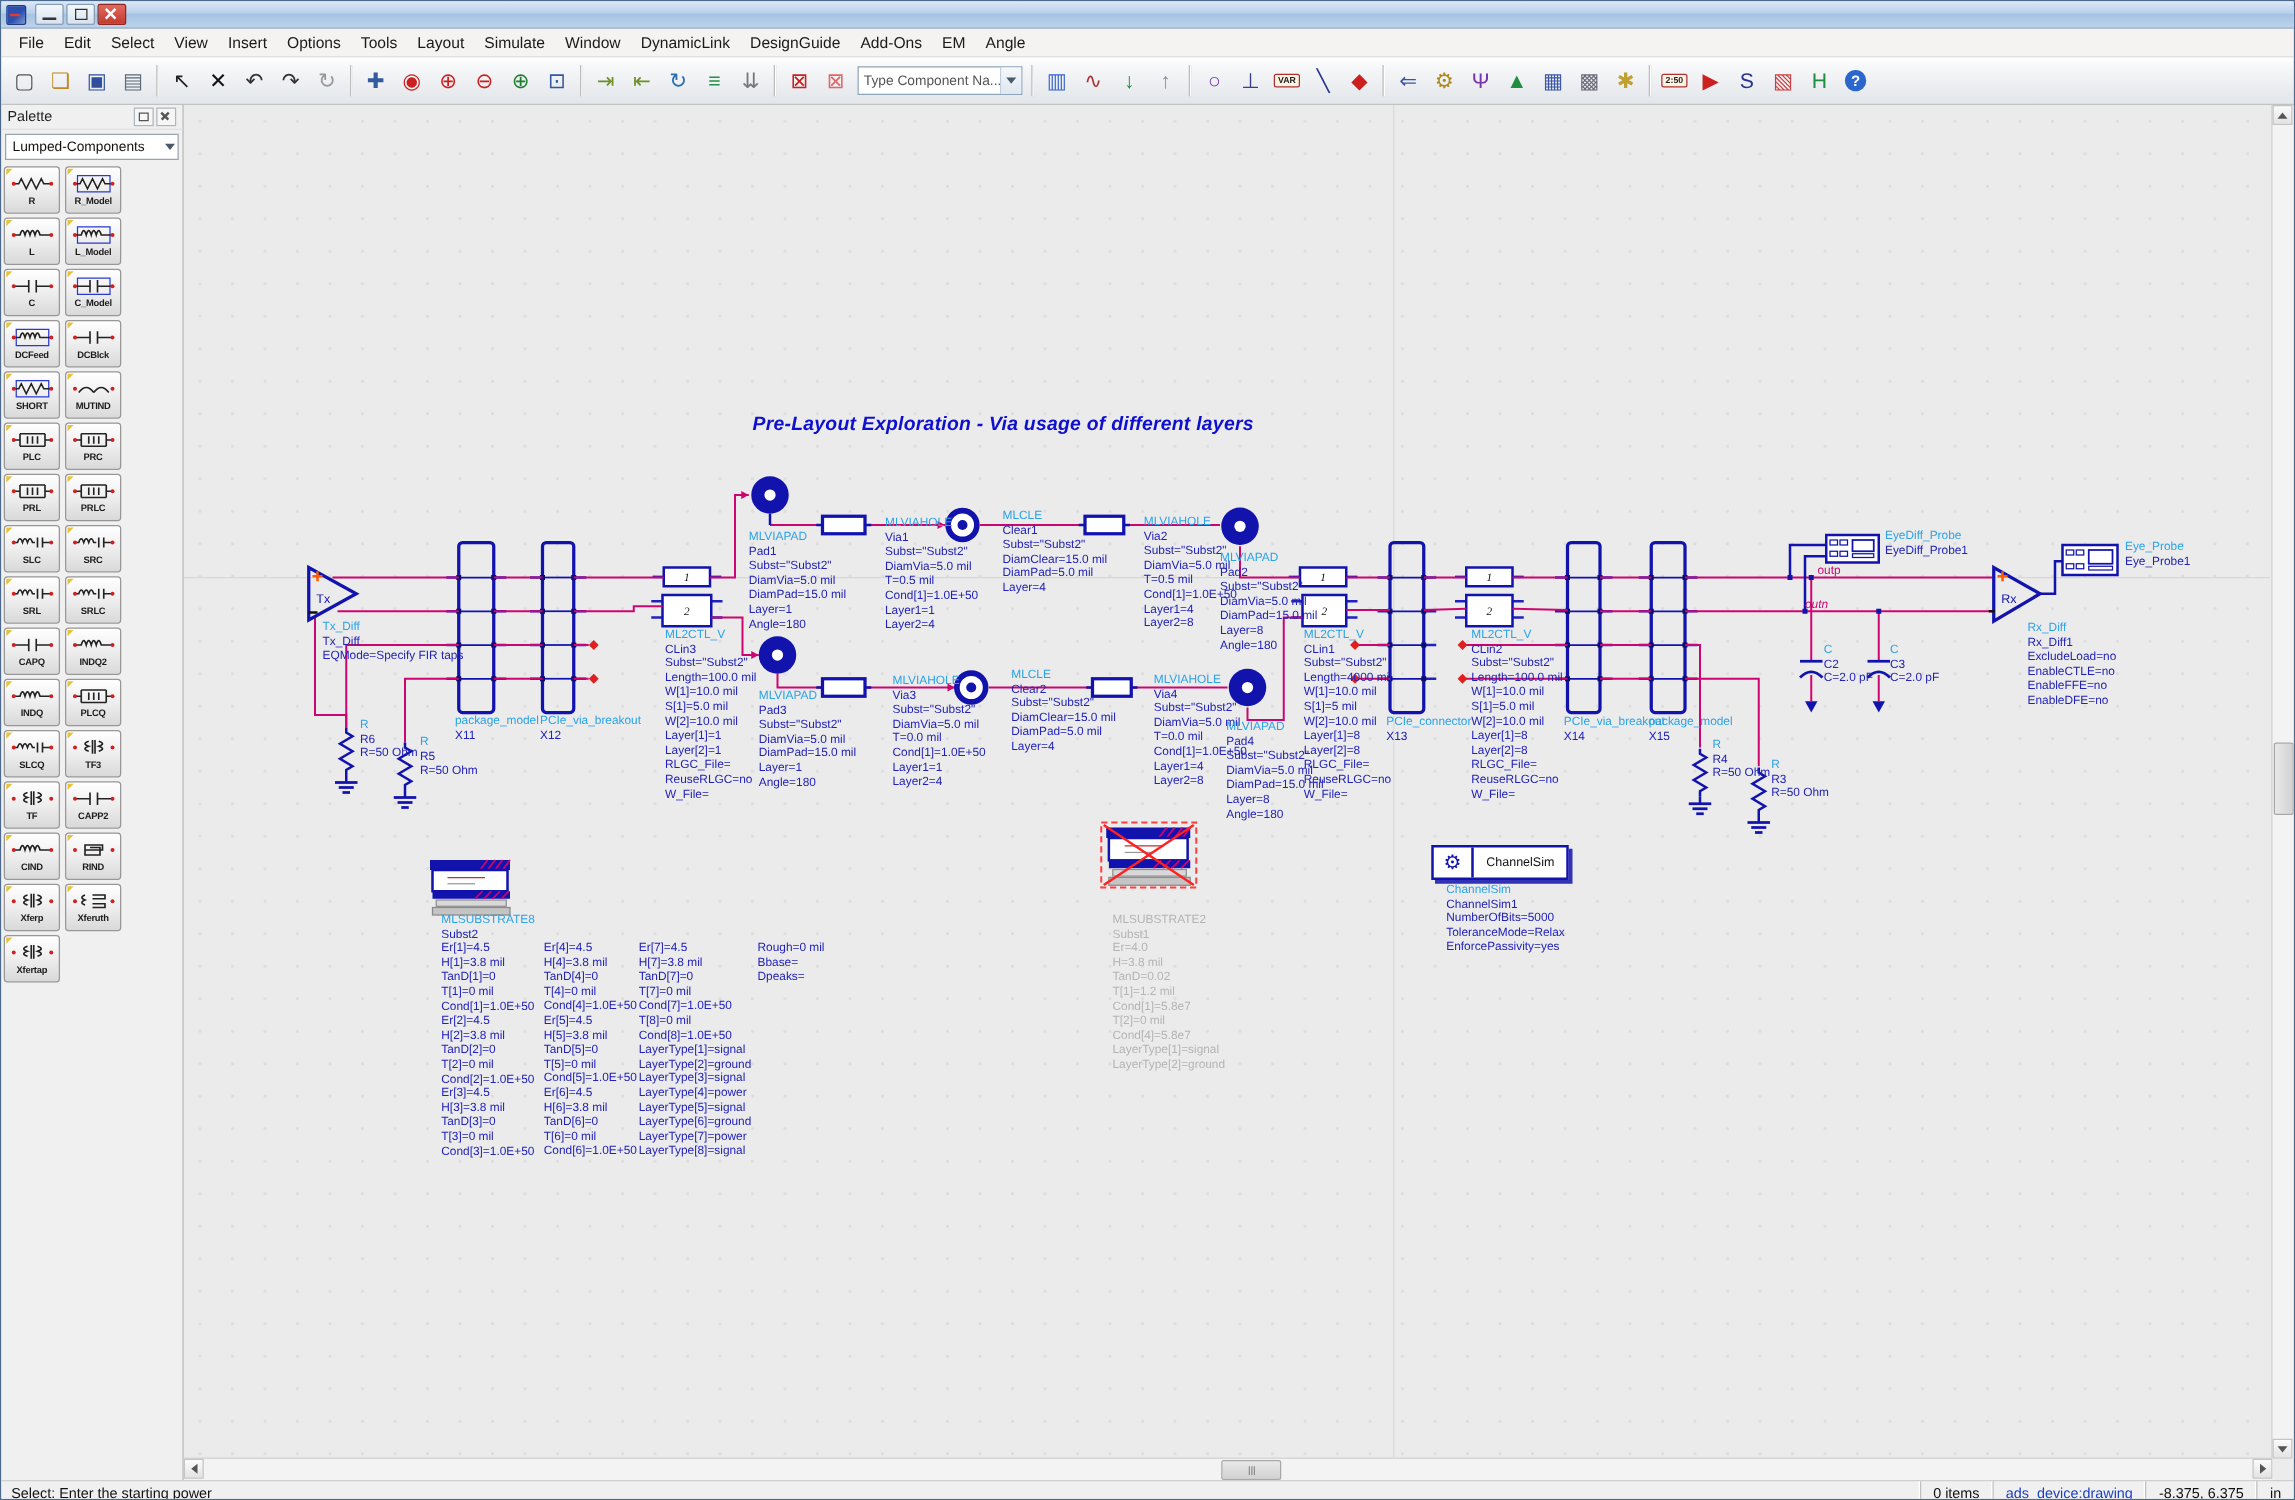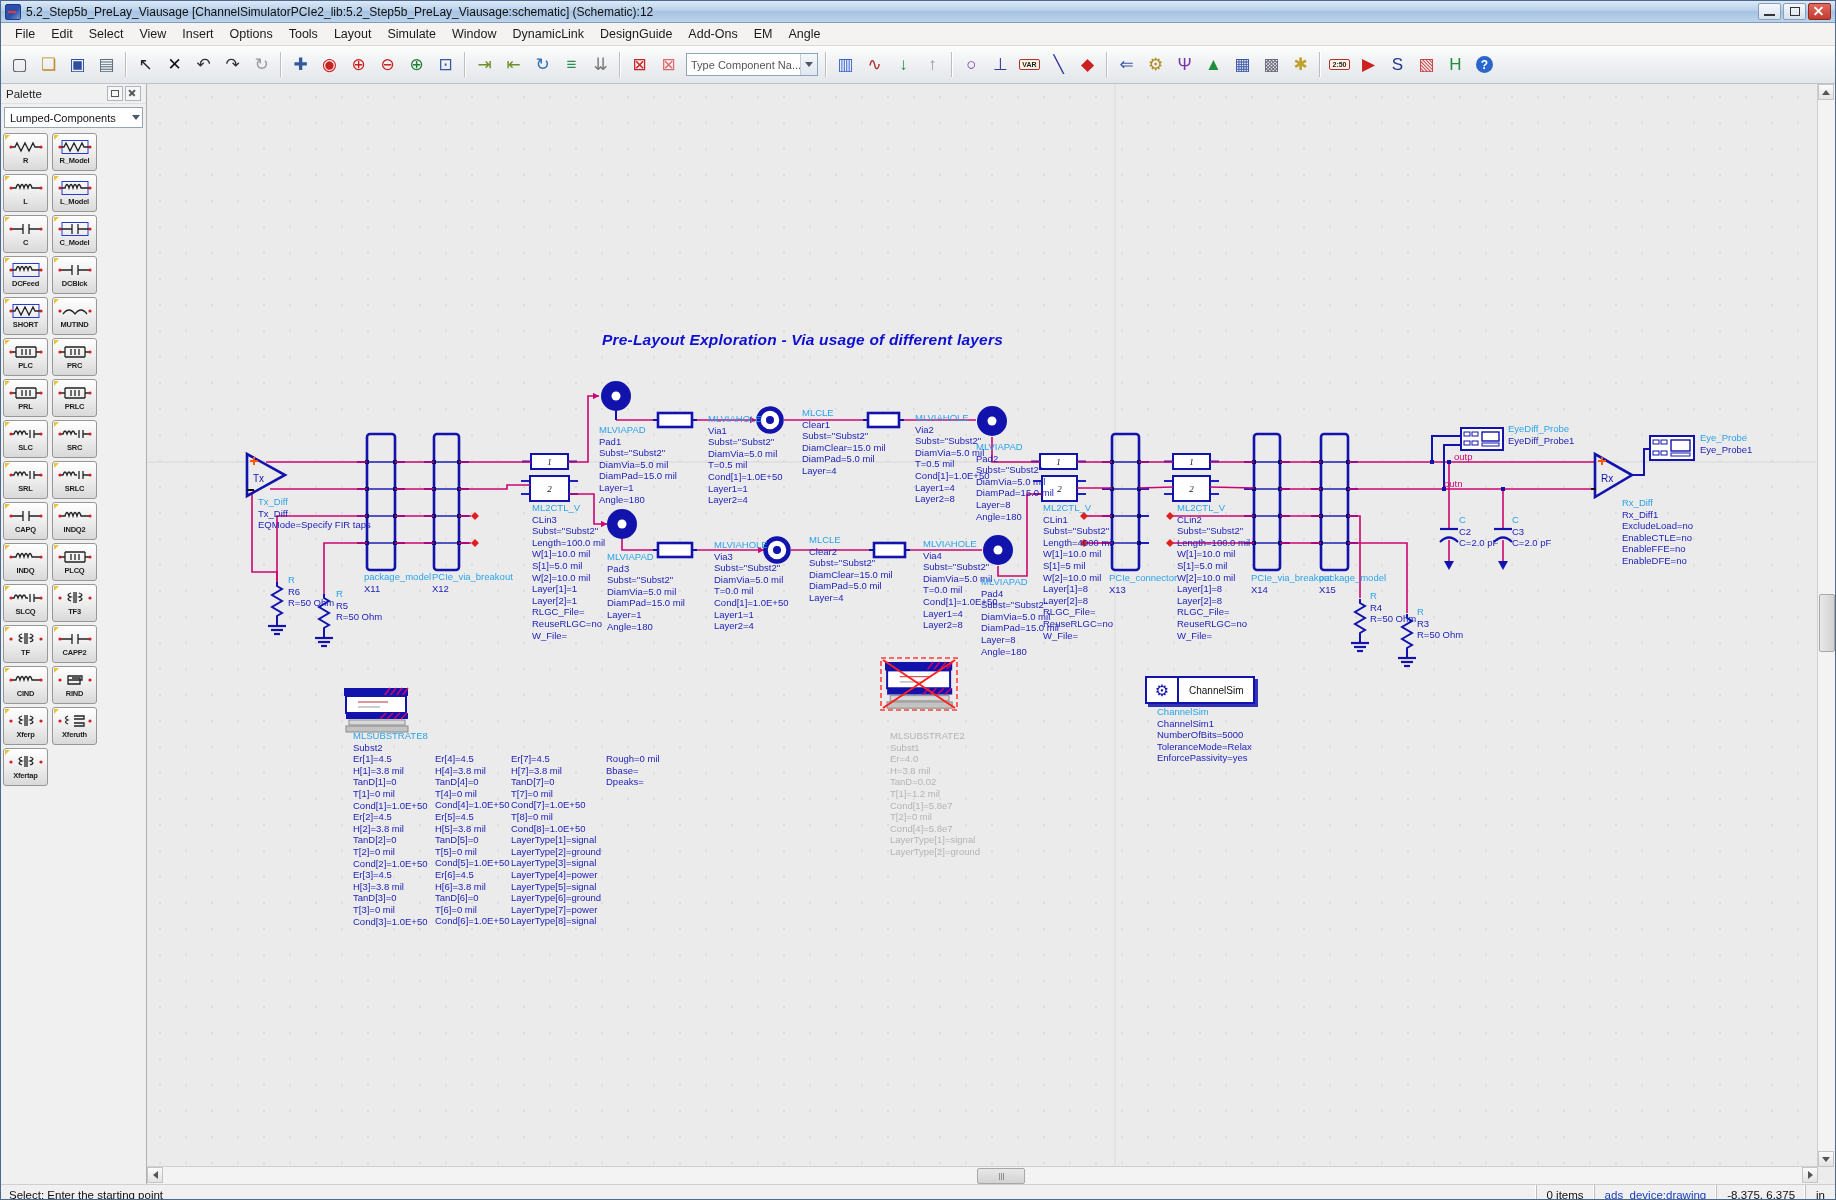--- a/index.html
+++ b/index.html
@@ -76,21 +76,20 @@
   .scell{border-left:1px solid #c0c0c0;box-shadow:-1px 0 0 #fff;height:100%;display:flex;align-items:center;padding:0 10px;white-space:nowrap;}
   .scell.blue{color:#1a3fbf;}
 </style>
 </head>
 <body>
 
 <div id="win">
 
   <div id="titlebar">
     <div id="app-icon"></div>
-    <div id="title-text">5.2_Step5b_PreLay_Viausage [ChannelSimulatorPCIe2_lib:5.2_Step5b_PreLay_Viausage:schematic] (Schematic):12</div>
     <div class="winbtn min"></div>
     <div class="winbtn max"></div>
     <div class="winbtn close"></div>
   </div>
 
   <div id="menubar">
       <div class="menu-item">File</div>
       <div class="menu-item">Edit</div>
       <div class="menu-item">Select</div>
       <div class="menu-item">View</div>
@@ -864,21 +863,21 @@
             <div class="anno" style="left: 776px; top: 454px;"><span class="head">MLVIAHOLE</span><div>Via4</div><div>Subst="Subst2"</div><div>DiamVia=5.0 mil</div><div>T=0.0 mil</div><div>Cond[1]=1.0E+50</div><div>Layer1=4</div><div>Layer2=8</div></div>
             <div class="anno" style="left: 834px; top: 492px;"><span class="head">MLVIAPAD</span><div>Pad4</div><div>Subst="Subst2"</div><div>DiamVia=5.0 mil</div><div>DiamPad=15.0 mil</div><div>Layer=8</div><div>Angle=180</div></div>
             <div class="anno" style="left: 896px; top: 418px;"><span class="head">ML2CTL_V</span><div>CLin1</div><div>Subst="Subst2"</div><div>Length=4000 mil</div><div>W[1]=10.0 mil</div><div>S[1]=5 mil</div><div>W[2]=10.0 mil</div><div>Layer[1]=8</div><div>Layer[2]=8</div><div>RLGC_File=</div><div>ReuseRLGC=no</div><div>W_File=</div></div>
             <div class="anno" style="left: 962px; top: 488px;"><span class="head">PCIe_connector</span><div>X13</div></div>
             <div class="anno" style="left: 1030px; top: 418px;"><span class="head">ML2CTL_V</span><div>CLin2</div><div>Subst="Subst2"</div><div>Length=100.0 mil</div><div>W[1]=10.0 mil</div><div>S[1]=5.0 mil</div><div>W[2]=10.0 mil</div><div>Layer[1]=8</div><div>Layer[2]=8</div><div>RLGC_File=</div><div>ReuseRLGC=no</div><div>W_File=</div></div>
             <div class="anno" style="left: 1104px; top: 488px;"><span class="head">PCIe_via_breakout</span><div>X14</div></div>
             <div class="anno" style="left: 1172px; top: 488px;"><span class="head">package_model</span><div>X15</div></div>
             <div class="anno" style="left: 1361px; top: 339px;"><span class="head">EyeDiff_Probe</span><div>EyeDiff_Probe1</div></div>
             <div class="anno" style="left: 1553px; top: 348px;"><span class="head">Eye_Probe</span><div>Eye_Probe1</div></div>
             <div class="anno pink" style="left: 1307px; top: 367px;"><div>outp</div></div>
-            <div class="anno pink" style="left: 1297px; top: 394px;"><div>outn</div></div>
+            <div class="anno pink" style="left: 1297px; top: 394px; font-style: italic;"><div>outn</div></div>
             <div class="anno" style="left: 1312px; top: 430px;"><span class="head">C</span><div>C2</div><div>C=2.0 pF</div></div>
             <div class="anno" style="left: 1365px; top: 430px;"><span class="head">C</span><div>C3</div><div>C=2.0 pF</div></div>
             <div class="anno" style="left: 1447px; top: 413px; margin-left: 28px;"><span class="head">Rx_Diff</span><div>Rx_Diff1</div><div>ExcludeLoad=no</div><div>EnableCTLE=no</div><div>EnableFFE=no</div><div>EnableDFE=no</div></div>
             <div class="anno" style="left: 1223px; top: 506px;"><span class="head">R</span><div>R4</div><div>R=50 Ohm</div></div>
             <div class="anno" style="left: 1270px; top: 522px;"><span class="head">R</span><div>R3</div><div>R=50 Ohm</div></div>
             <div class="anno" style="left: 206px; top: 646px;"><span class="head">MLSUBSTRATE8</span><div>Subst2</div><div>Er[1]=4.5</div><div>H[1]=3.8 mil</div><div>TanD[1]=0</div><div>T[1]=0 mil</div><div>Cond[1]=1.0E+50</div><div>Er[2]=4.5</div><div>H[2]=3.8 mil</div><div>TanD[2]=0</div><div>T[2]=0 mil</div><div>Cond[2]=1.0E+50</div><div>Er[3]=4.5</div><div>H[3]=3.8 mil</div><div>TanD[3]=0</div><div>T[3]=0 mil</div><div>Cond[3]=1.0E+50</div></div>
             <div class="anno" style="left: 288px; top: 669px;"><div>Er[4]=4.5</div><div>H[4]=3.8 mil</div><div>TanD[4]=0</div><div>T[4]=0 mil</div><div>Cond[4]=1.0E+50</div><div>Er[5]=4.5</div><div>H[5]=3.8 mil</div><div>TanD[5]=0</div><div>T[5]=0 mil</div><div>Cond[5]=1.0E+50</div><div>Er[6]=4.5</div><div>H[6]=3.8 mil</div><div>TanD[6]=0</div><div>T[6]=0 mil</div><div>Cond[6]=1.0E+50</div></div>
             <div class="anno" style="left: 364px; top: 669px;"><div>Er[7]=4.5</div><div>H[7]=3.8 mil</div><div>TanD[7]=0</div><div>T[7]=0 mil</div><div>Cond[7]=1.0E+50</div><div>T[8]=0 mil</div><div>Cond[8]=1.0E+50</div><div>LayerType[1]=signal</div><div>LayerType[2]=ground</div><div>LayerType[3]=signal</div><div>LayerType[4]=power</div><div>LayerType[5]=signal</div><div>LayerType[6]=ground</div><div>LayerType[7]=power</div><div>LayerType[8]=signal</div></div>
             <div class="anno" style="left: 459px; top: 669px;"><div>Rough=0 mil</div><div>Bbase=</div><div>Dpeaks=</div></div>
             <div class="anno gray" style="left: 743px; top: 618px; margin-top: 28px;"><div>MLSUBSTRATE2</div><div>Subst1</div><div>Er=4.0</div><div>H=3.8 mil</div><div>TanD=0.02</div><div>T[1]=1.2 mil</div><div>Cond[1]=5.8e7</div><div>T[2]=0 mil</div><div>Cond[4]=5.8e7</div><div>LayerType[1]=signal</div><div>LayerType[2]=ground</div></div>
@@ -905,19 +904,19 @@
           </div>
         <div class="sbtn" style="right:0;top:0;">
             <i class="tri-rt"></i>
           </div>
       </div>
       <div class="corner"></div>
     </div>
   </div>
 
   <div id="statusbar">
-    <div id="status-msg">Select: Enter the starting point</div>
+    <div id="status-msg">Select: Enter the starting power</div>
     <div class="scell">0 items</div>
     <div class="scell blue">ads_device:drawing</div>
     <div class="scell">-8.375, 6.375</div>
     <div class="scell">in</div>
   </div>
 </div>
 
 </body></html>

